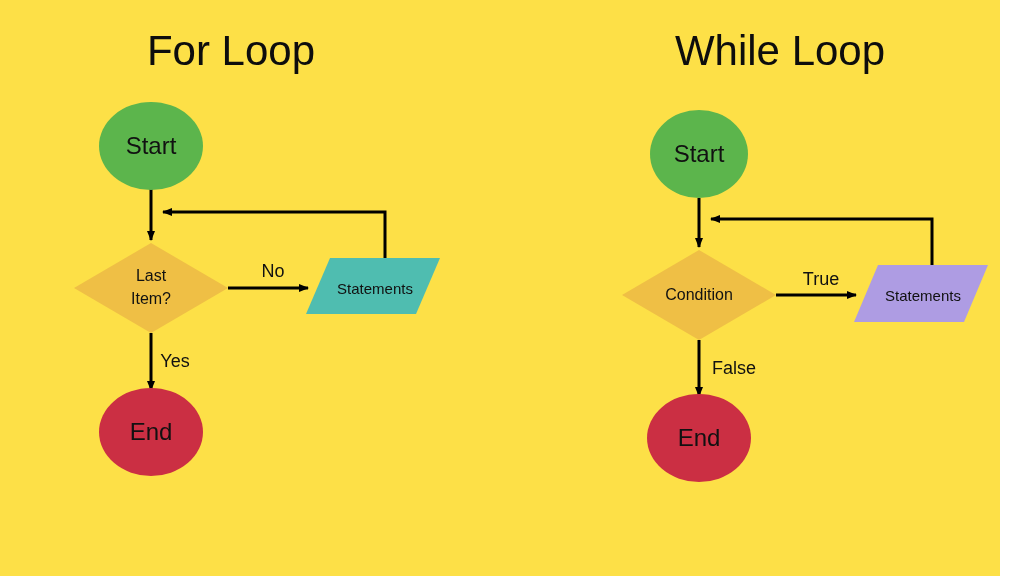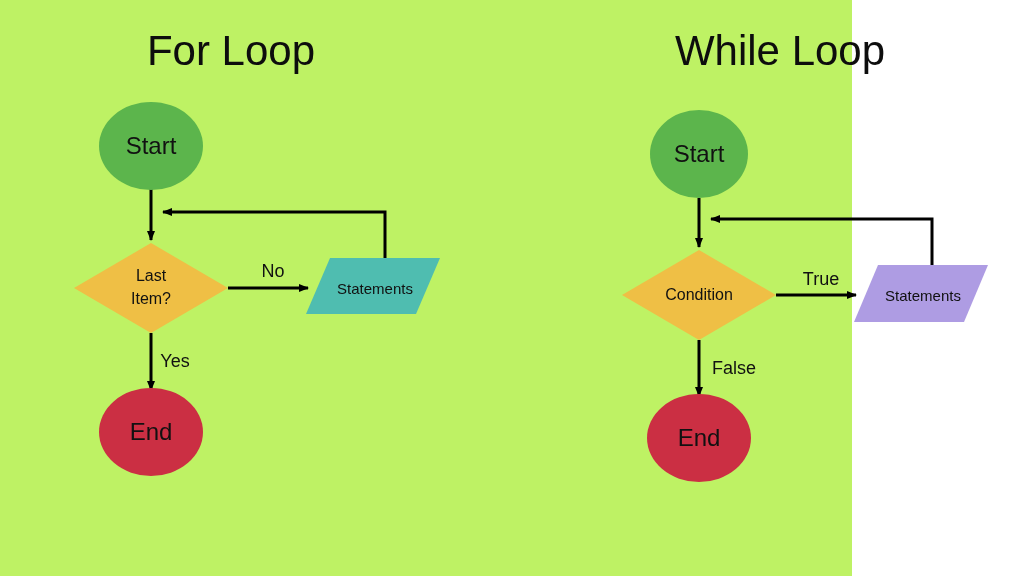--- a/index.html
+++ b/index.html
@@ -9,23 +9,23 @@
   }
   body {
     width: 1024px;
     height: 576px;
     font-family: "Liberation Sans", sans-serif;
     overflow: hidden;
     position: relative;
   }
   #stage {
     position: relative;
-    width: 852px;
+    width: 1000px;
     height: 576px;
-    background: #bef264;
+    background: #fde047;
   }
   svg#flow {
     position: absolute;
     left: 0;
     top: 0;
     width: 1024px;
     height: 576px;
     display: block;
   }
   .diagram-title {

